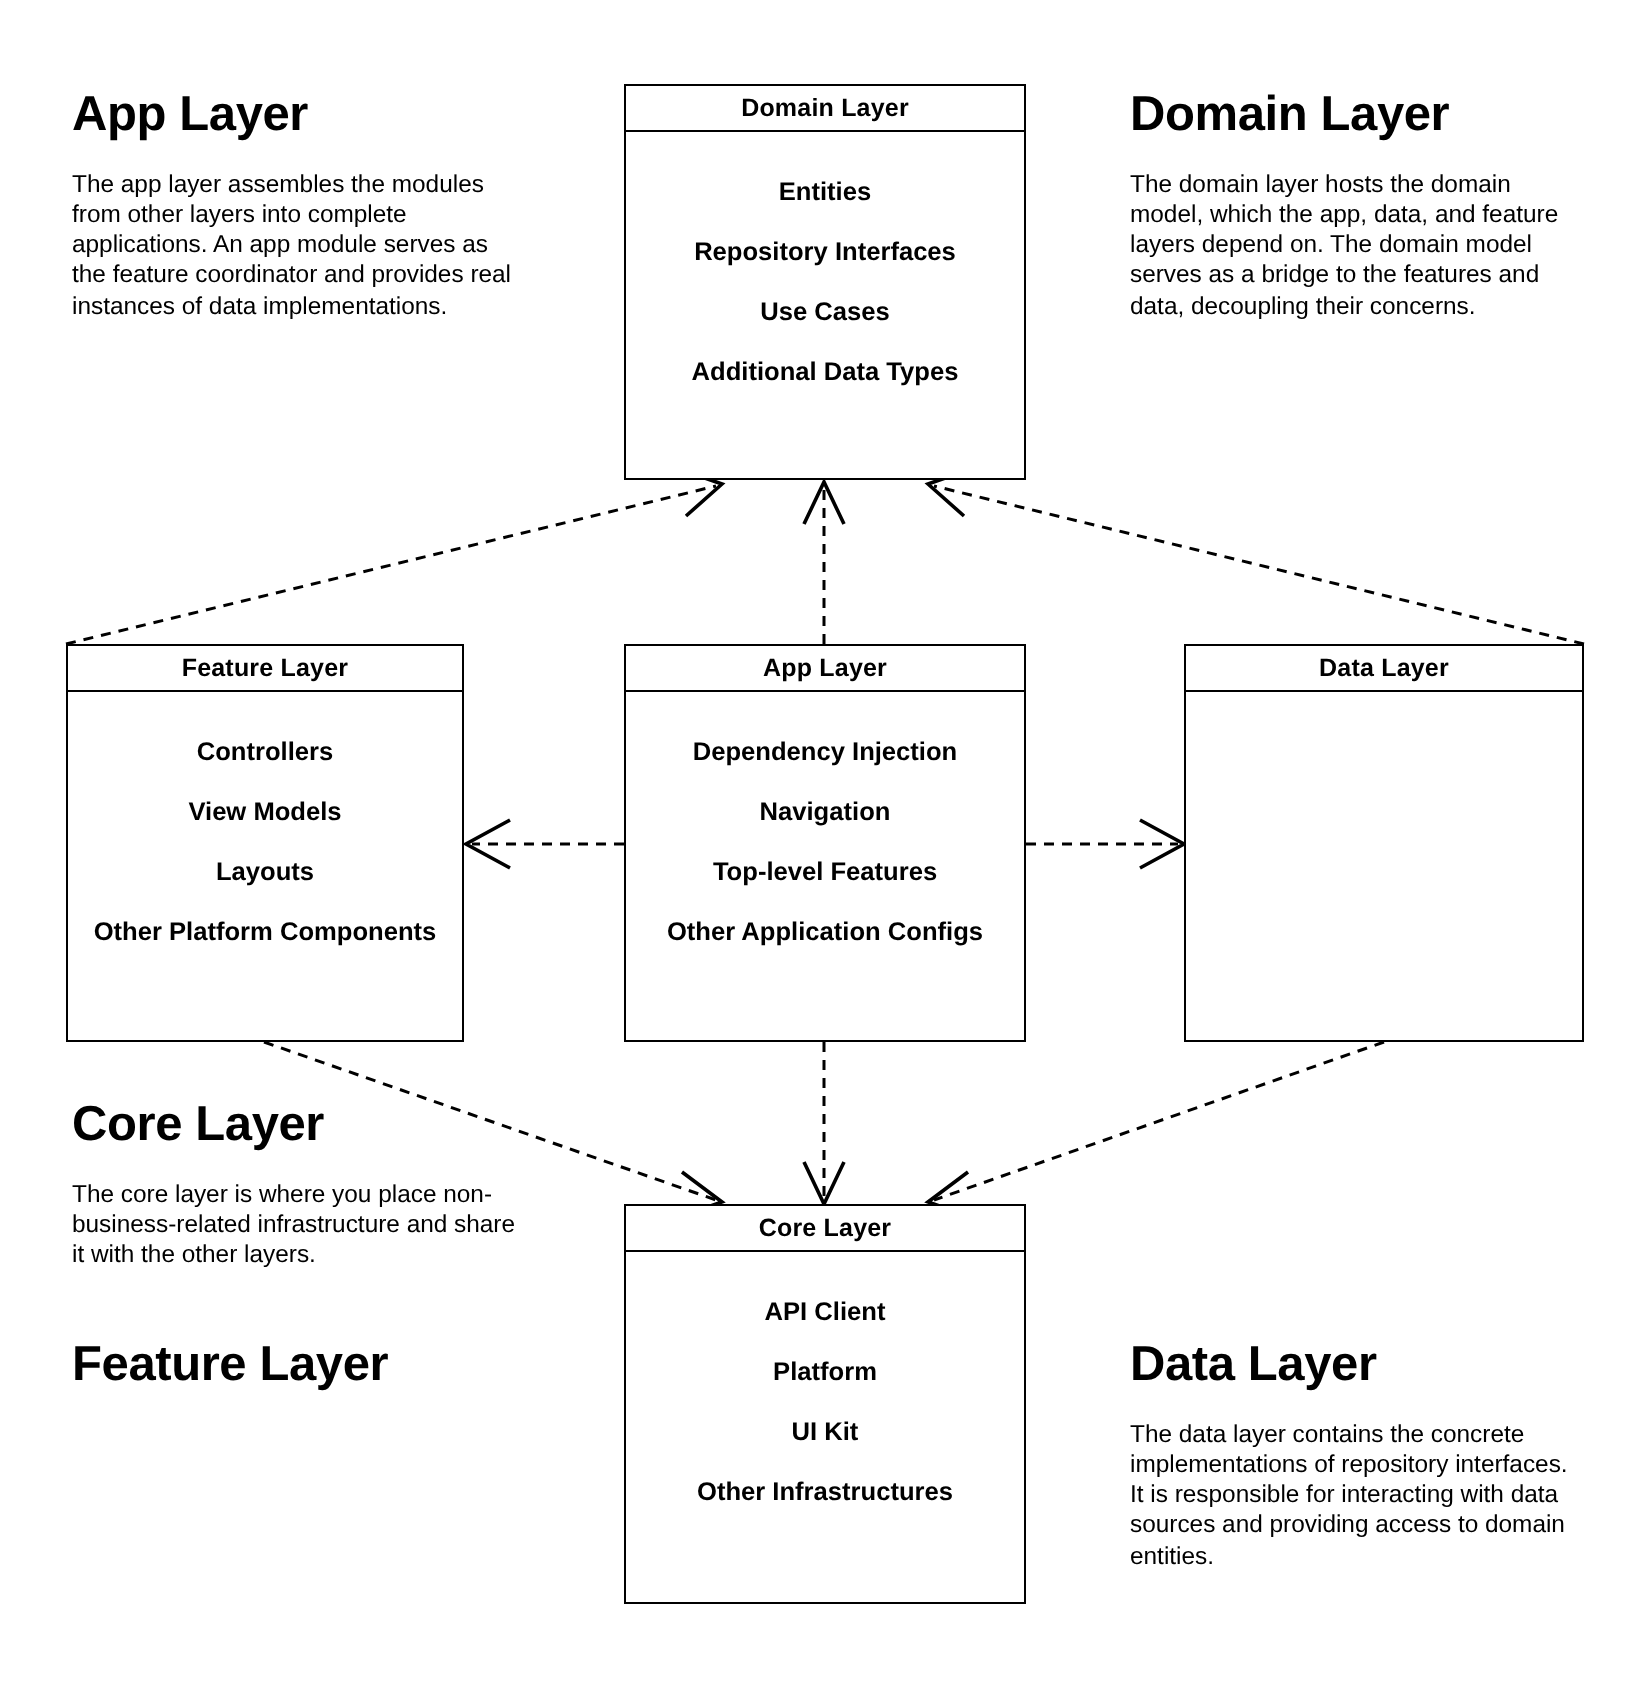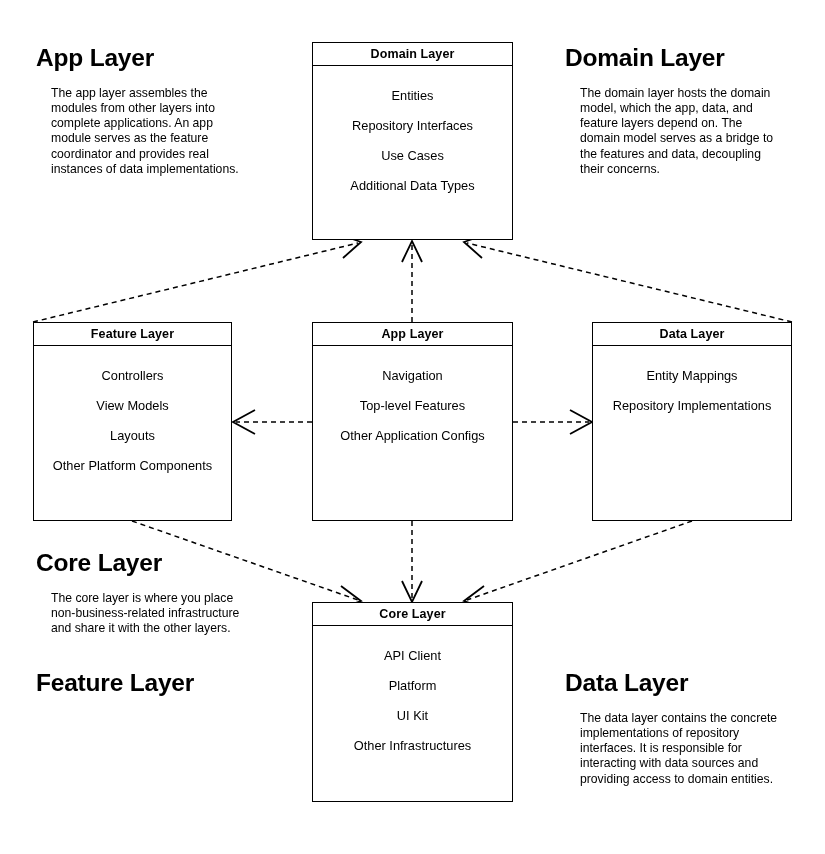--- a/index.html
+++ b/index.html
@@ -48,38 +48,39 @@
     display: flex;
     flex-direction: column;
     align-items: center;
     gap: 0px;
   }
   .uml-box .box-item {
     font-size: 12.8px;
     line-height: 30px;
     text-align: center;
     white-space: nowrap;
+    font-weight: bold;
   }
 
   
   .note {
     position: absolute;
     z-index: 4;
   }
   .note .note-title {
     font-size: 24.5px;
     font-weight: bold;
     letter-spacing: -0.2px;
     margin: 0 0 14px 0;
     line-height: 1.05;
   }
   .note .note-body {
     font-size: 12.2px;
     line-height: 15.2px;
-    margin: 15px;
+    margin: 0;
   }
 
   
   #connectors {
     position: absolute;
     left: 0;
     top: 0;
     width: 825px;
     height: 854px;
     z-index: 2;
@@ -169,33 +170,30 @@
       <span class="box-item">Layouts</span>
       <span class="box-item">Other Platform Components</span>
     </div>
   </div>
 
   <div class="uml-box" style="left:312px; top:322px; width:201px; height:199px;">
     <div class="box-header">
       <span class="box-title">App Layer</span>
     </div>
     <div class="box-body">
+      <span class="box-item">Dependency Injection</span>
       <span class="box-item">Navigation</span>
       <span class="box-item">Top-level Features</span>
       <span class="box-item">Other Application Configs</span>
     </div>
   </div>
 
   <div class="uml-box" style="left:592px; top:322px; width:200px; height:199px;">
     <div class="box-header">
       <span class="box-title">Data Layer</span>
-    </div>
-    <div class="box-body">
-      <span class="box-item">Entity Mappings</span>
-      <span class="box-item">Repository Implementations</span>
     </div>
   </div>
 
   <div class="uml-box" style="left:312px; top:602px; width:201px; height:200px;">
     <div class="box-header">
       <span class="box-title">Core Layer</span>
     </div>
     <div class="box-body">
       <span class="box-item">API Client</span>
       <span class="box-item">Platform</span>

